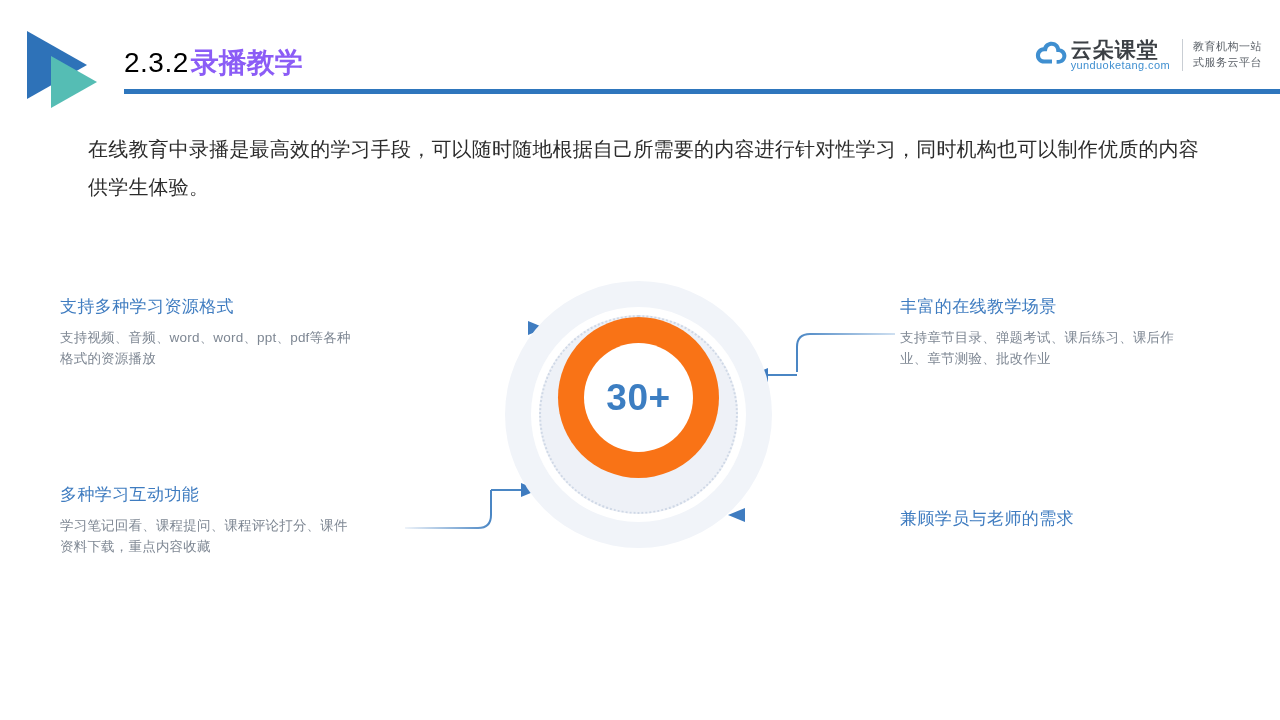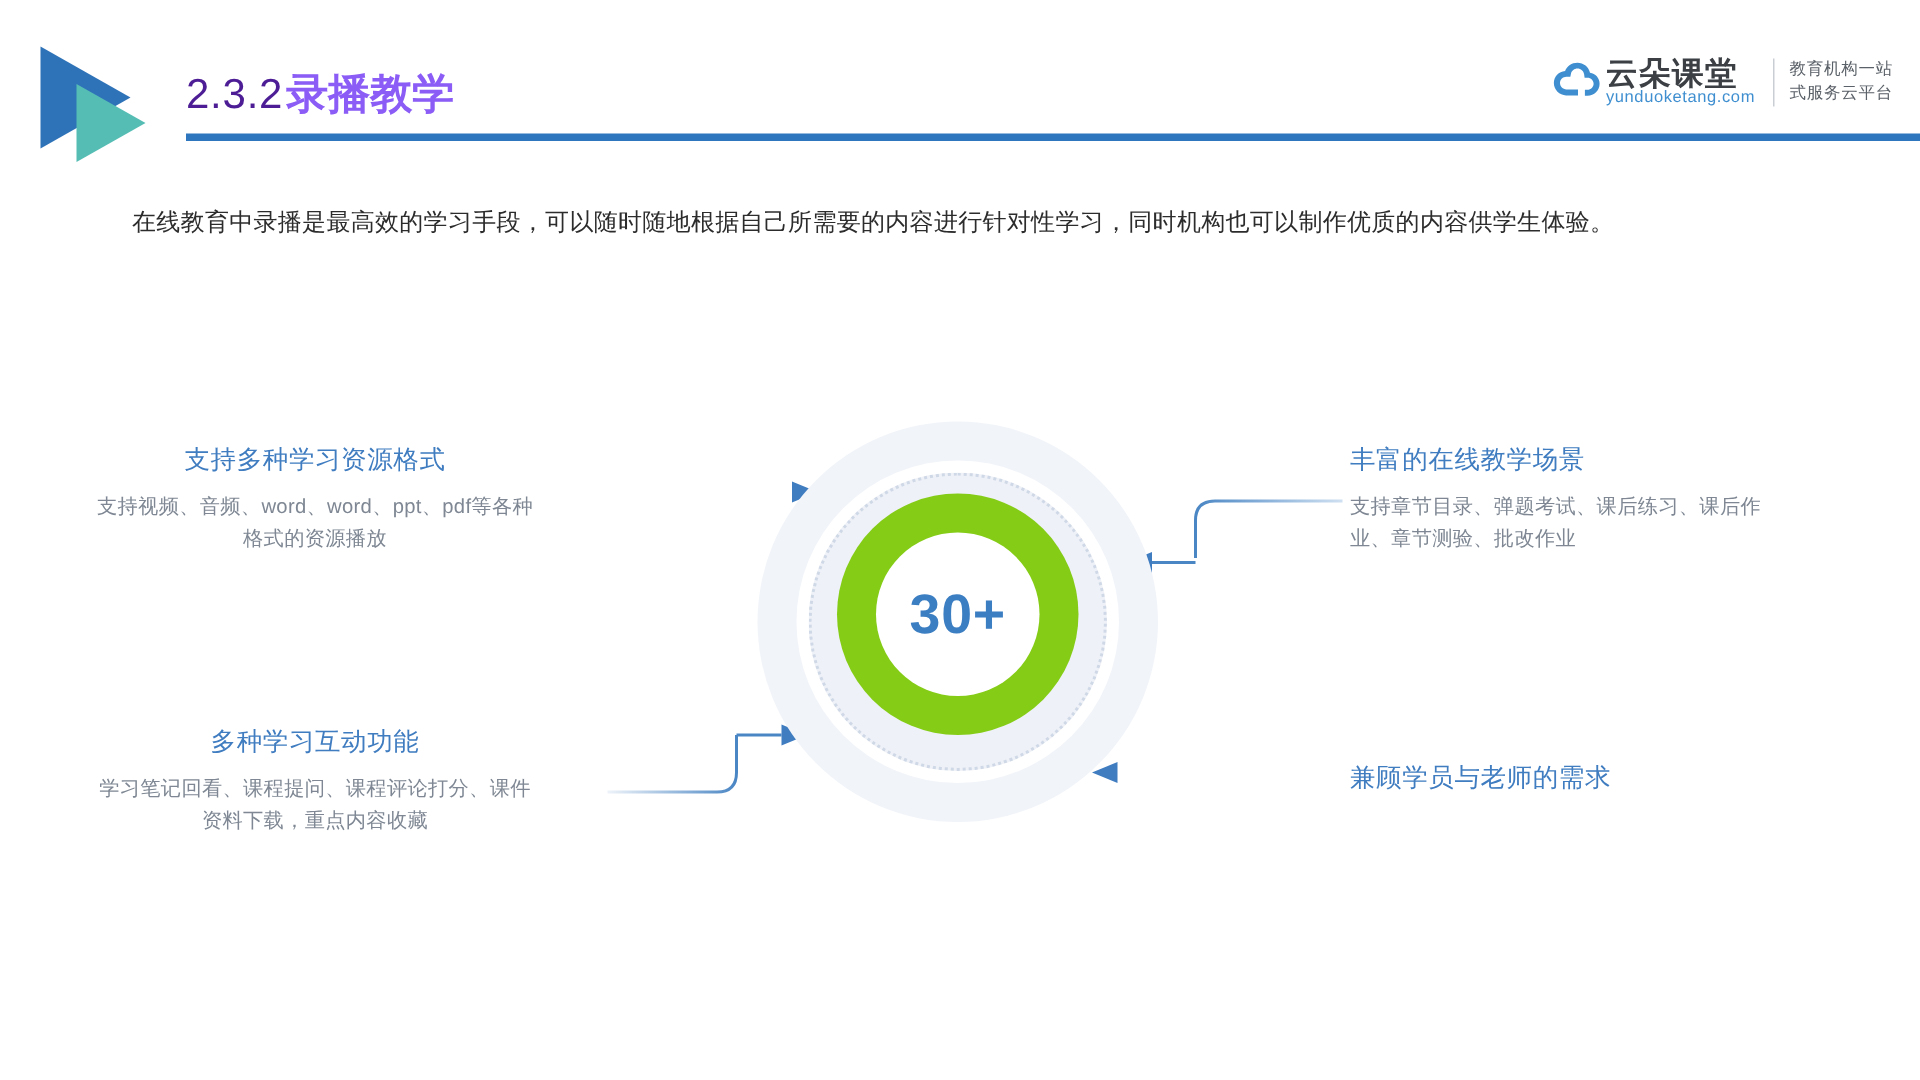--- a/index.html
+++ b/index.html
@@ -21,21 +21,21 @@
     border-left:60px solid #2e72b8;
   }
   .tri-teal{
     position:absolute;left:24px;top:25px;width:0;height:0;
     border-top:26px solid transparent;
     border-bottom:26px solid transparent;
     border-left:46px solid #55bdb4;
   }
   .title-wrap{position:absolute;left:124px;top:44px;}
   .title-num{
-    font-size:28px;color:#4c1d95;letter-spacing:.5px;
+    font-size:28px;color:#000000;letter-spacing:.5px;
     font-weight:400;display:inline-block;vertical-align:baseline;
   }
   .title-main{
     font-size:28px;color:#8b5cf6;font-weight:bold;
     display:inline-block;vertical-align:baseline;margin-left:2px;
   }
   .header-rule{
     position:absolute;left:124px;top:89px;right:0;height:5px;background:#2e76bd;
   }
 
@@ -49,61 +49,61 @@
   .brand-url{
     font-size:11px;color:#3f8fd0;letter-spacing:.4px;display:block;margin-top:0;text-align:center;
   }
   .brand-divider{width:1px;height:32px;background:#c9ced4;margin:0 10px 0 12px;}
   .brand-tag{font-size:11px;color:#5b6168;line-height:1.45;letter-spacing:.5px;}
   .brand-tag span{display:block;}
 
   
   .lead{
     position:absolute;left:88px;top:130px;width:1128px;
-    font-size:16px;color:#2c2c2c;line-height:38px;letter-spacing:.2px;
+    font-size:20px;color:#2c2c2c;line-height:38px;letter-spacing:.2px;
   }
 
   
   .hub{position:absolute;left:505px;top:281px;width:267px;height:267px;}
   .ring-outer{
     position:absolute;inset:0;border-radius:50%;
     background:#f1f4f9;
   }
   .ring-gap{
     position:absolute;left:26px;top:26px;width:215px;height:215px;border-radius:50%;
     background:#ffffff;
   }
   .ring-dotted{
     position:absolute;left:34px;top:34px;width:199px;height:199px;border-radius:50%;
     background:#eef1f7;border:2px dotted #cfd8e6;box-sizing:border-box;
   }
   .donut{
-    position:absolute;left:53px;top:48px;width:161px;height:161px;border-radius:50%;
-    background:#84cc16;
+    position:absolute;left:53px;top:36px;width:161px;height:161px;border-radius:50%;
+    background:#f97316;
   }
   .donut-hole{
     position:absolute;left:26px;top:26px;width:109px;height:109px;border-radius:50%;
     background:#ffffff;display:flex;align-items:center;justify-content:center;
   }
   .hub-value{
     font-size:37px;font-weight:bold;color:#3c7ec2;letter-spacing:.5px;
   }
 
   
   .conn{position:absolute;left:0;top:0;width:1280px;height:720px;pointer-events:none;}
 
   
   .callout{position:absolute;width:300px;}
   .callout .c-title{
     font-size:17px;color:#3f7cc0;letter-spacing:.4px;margin-bottom:9px;line-height:1.3;
   }
   .callout .c-desc{
     font-size:13.5px;color:#7e8793;line-height:21px;letter-spacing:.2px;
   }
-  .c-left{text-align:center;}
+  .c-left{text-align:left;}
   .c-right{text-align:left;}
 
   #cal-tl{left:60px;top:296px;}
   #cal-bl{left:60px;top:484px;}
   #cal-tr{left:900px;top:296px;font-family:Liberation Serif, serif;}
   #cal-br{left:900px;top:508px;}
 </style>
 </head>
 <body>
 

